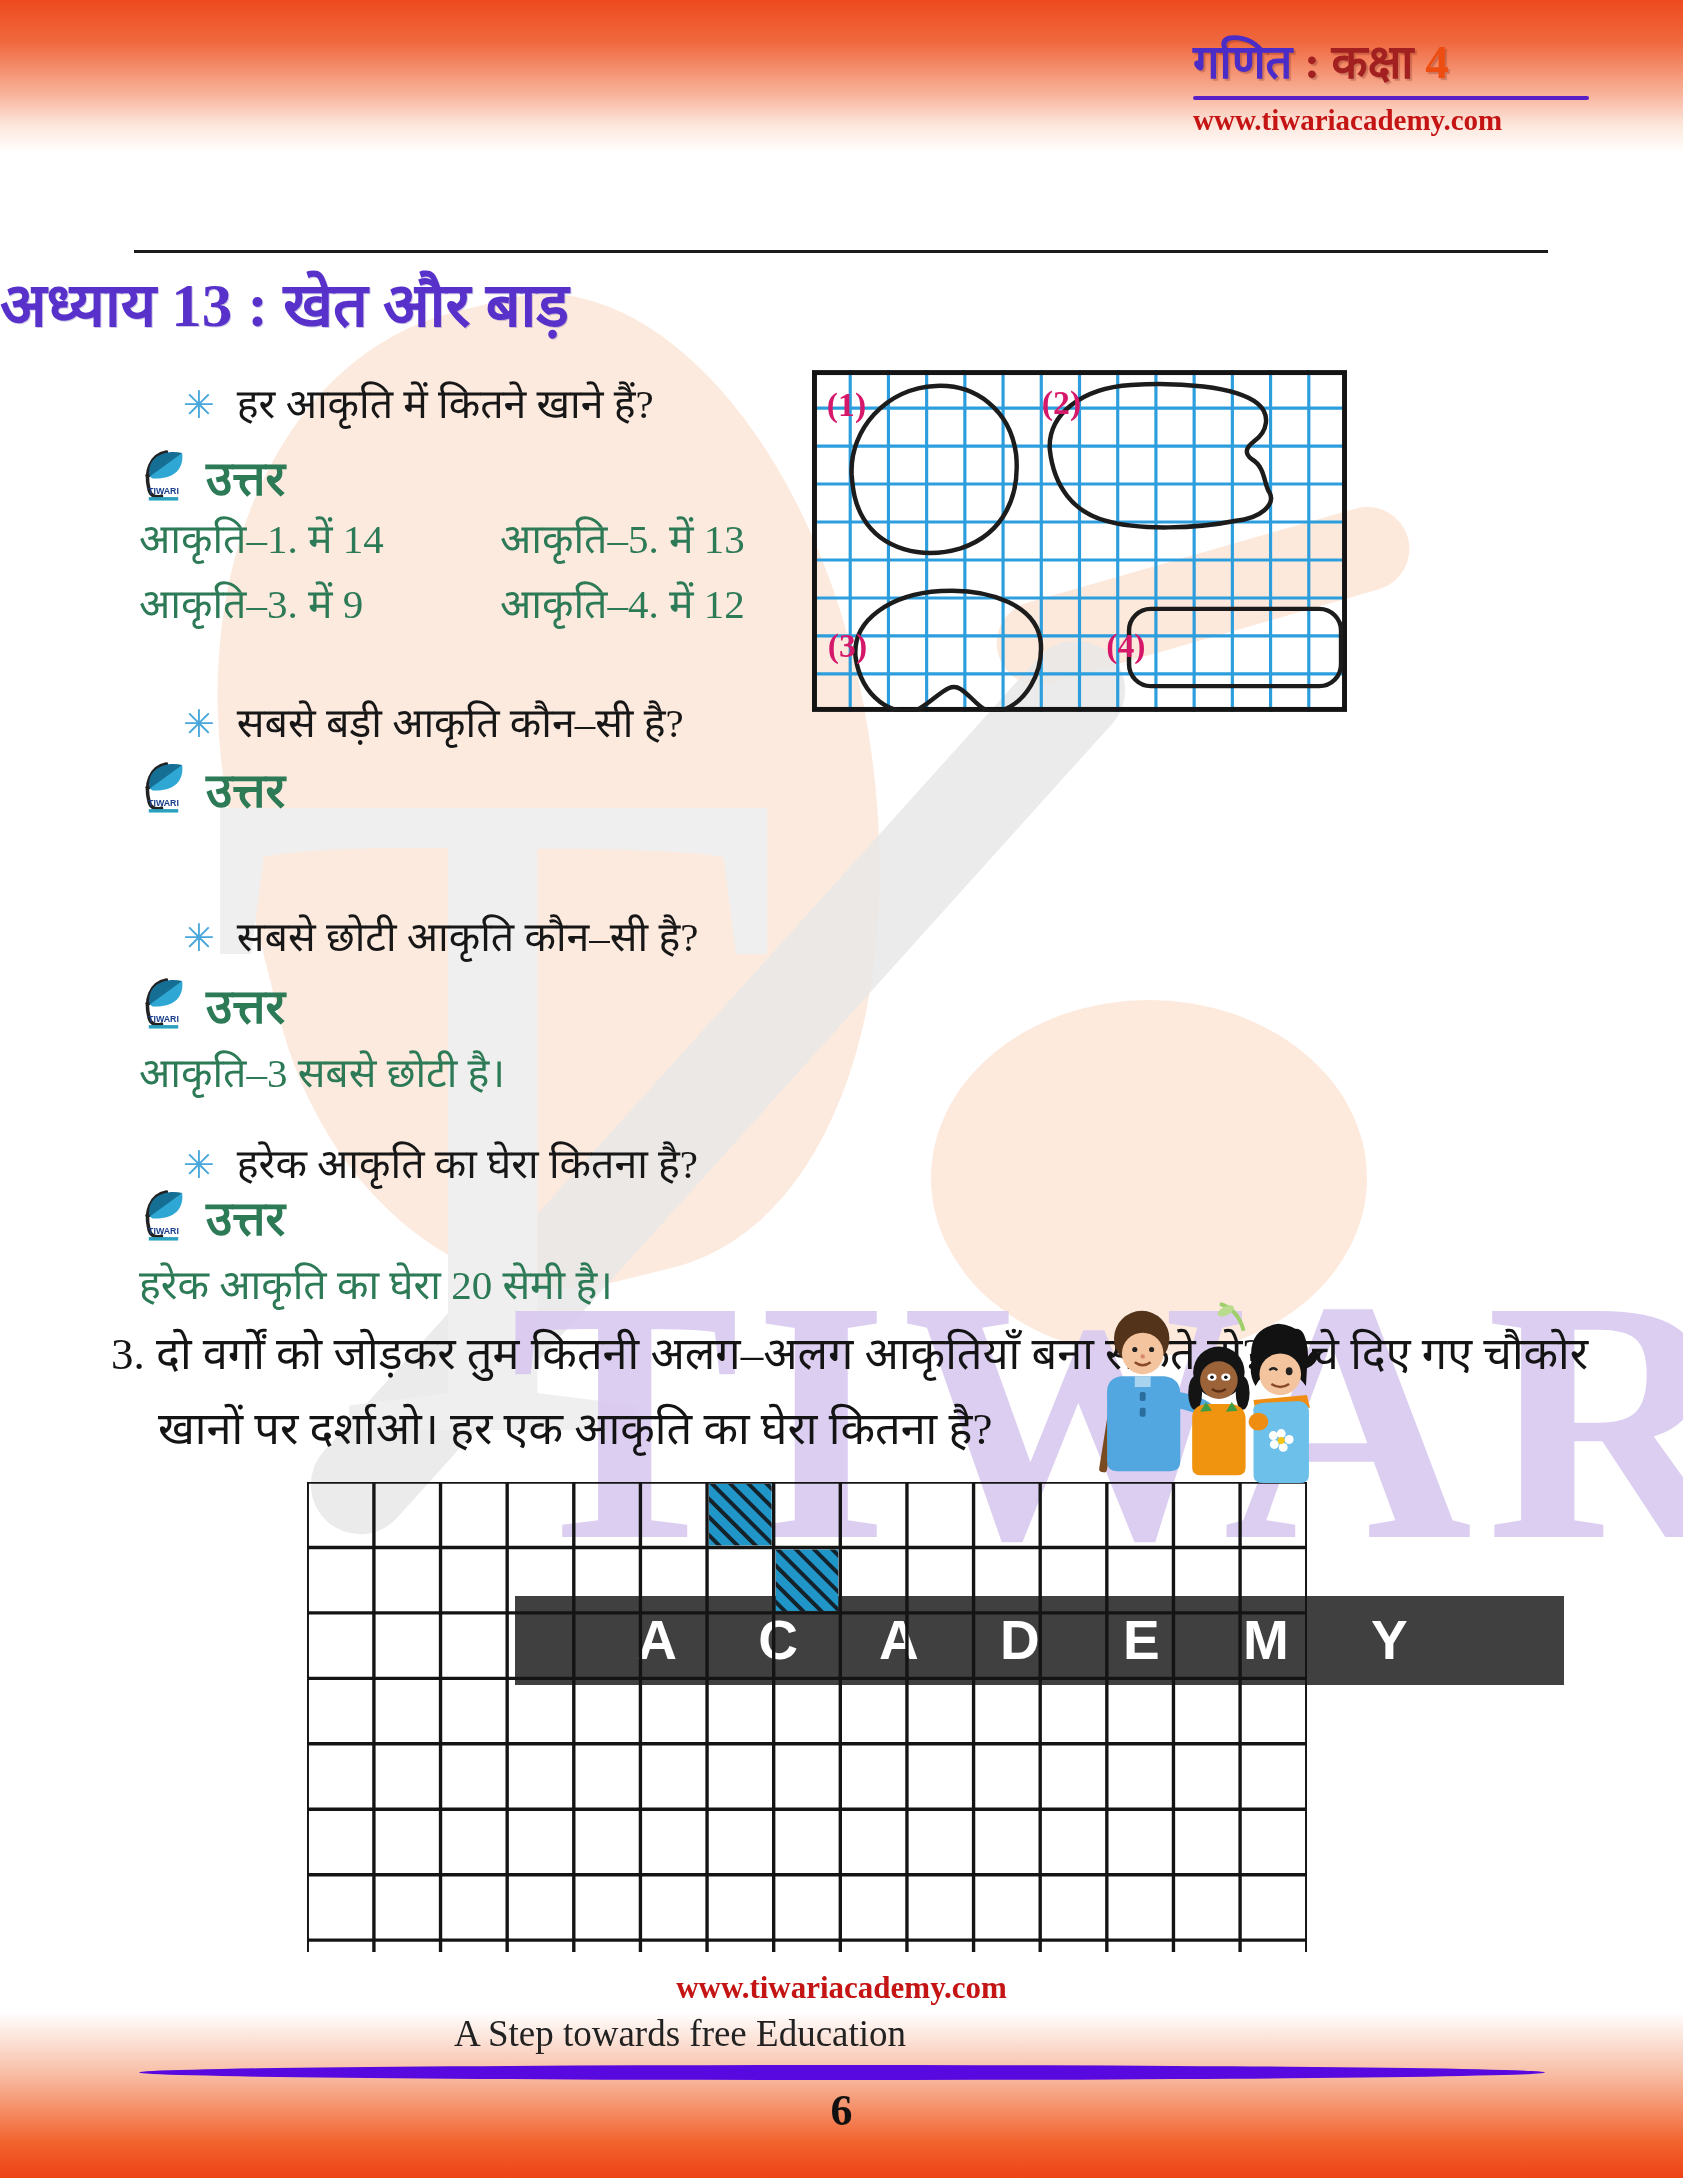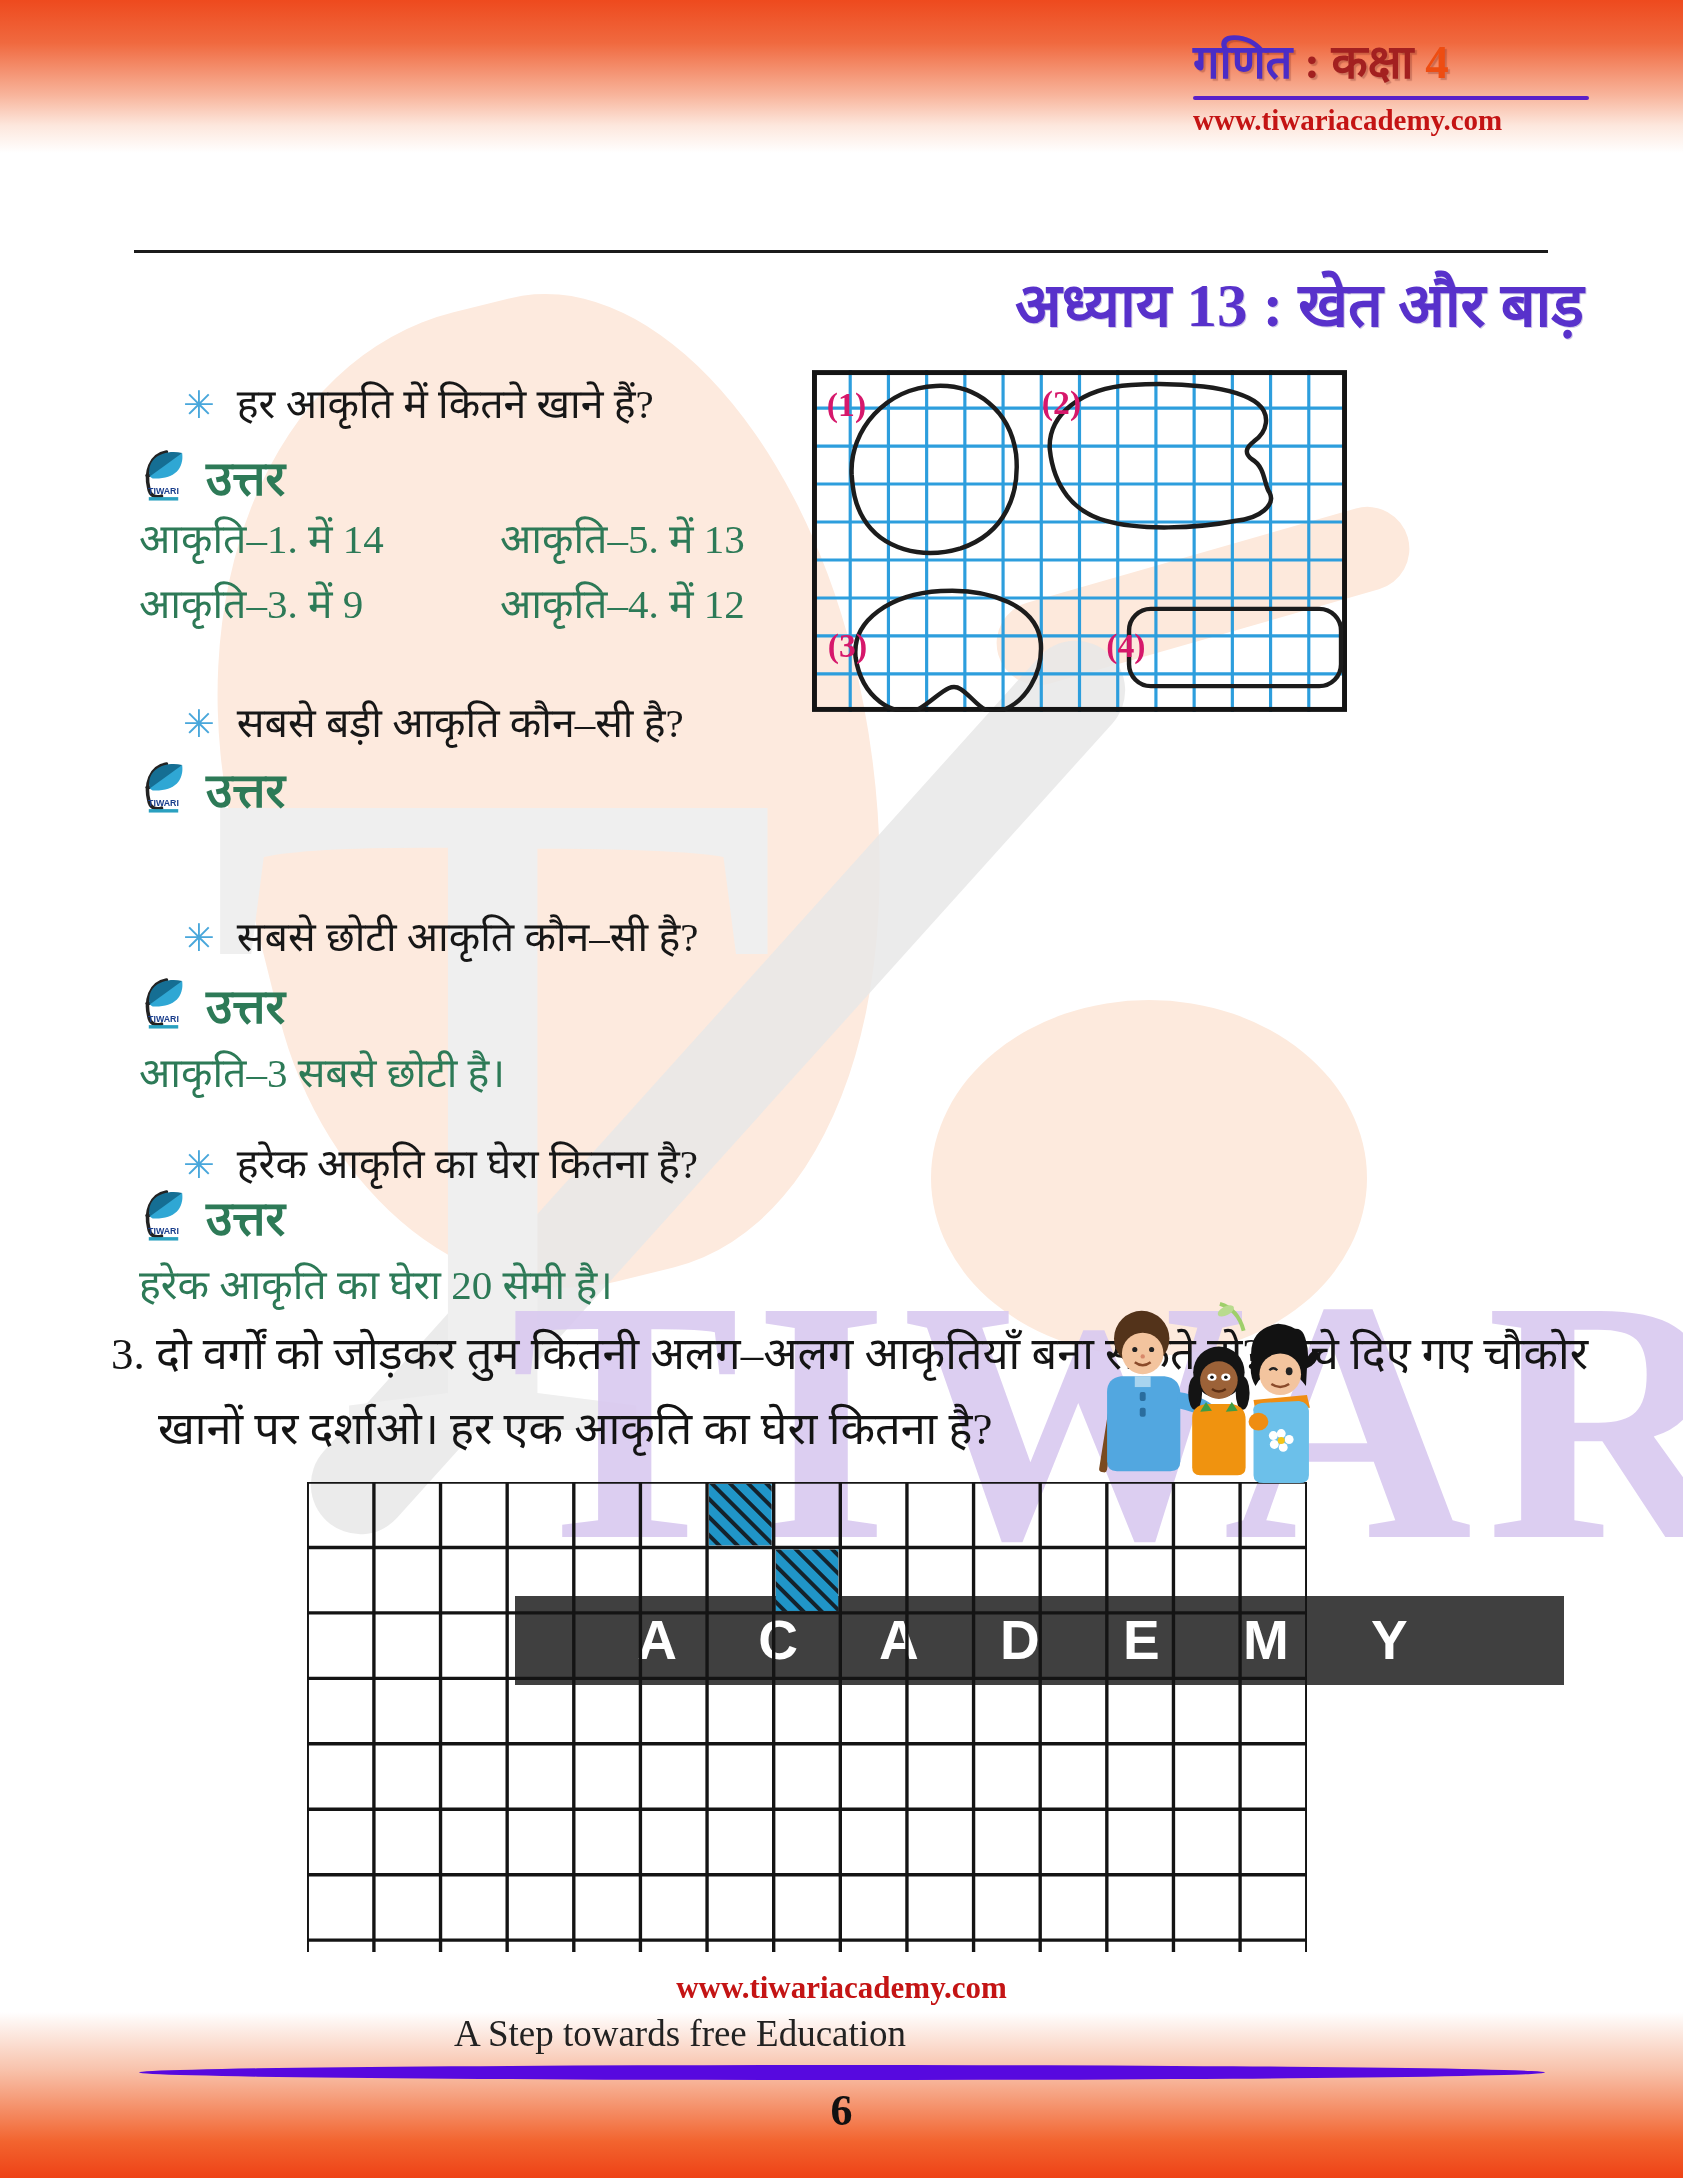--- a/index.html
+++ b/index.html
@@ -35,21 +35,21 @@
   .hdr-sep,.hdr-class{color:#a32020;}
   .hdr-num{color:#ee4d12;}
   .hdr-rule{height:4px;background:#5a20c8;margin:4px 0 4px 0;border-radius:2px;}
   .hdr-web{font-size:29px;font-weight:bold;color:#c41414;}
 
   
   .title{left:0;top:137px;width:1683px;text-align:center;font-size:79px;font-weight:bold;z-index:4;
     background:linear-gradient(90deg,#5b21c8 18%,#8c24b0 42%,#c2187c 58%,#e83a14 80%);
     -webkit-background-clip:text;background-clip:text;color:transparent;white-space:nowrap;}
   .title-rule{left:134px;top:250px;width:1414px;height:3px;background:#1b1b1b;z-index:4;}
-  .subtitle{left:0;top:261px;width:1584px;text-align:right;font-size:61px;font-weight:bold;color:#5831cb;
+  .subtitle{left:0;top:261px;width:1584px;text-align:left;font-size:61px;font-weight:bold;color:#5831cb;
     z-index:4;white-space:nowrap;text-shadow:1px 1px 0 rgba(60,30,150,.25);}
 
   
   .q-row{font-size:41px;color:#171717;white-space:nowrap;z-index:4;}
   .bullet{color:#49a7db;font-family:"DejaVu Sans",sans-serif;font-size:38px;margin-right:22px;}
   .ans-head{display:flex;align-items:center;z-index:4;}
   .ans-label{font-size:48px;font-weight:bold;color:#2d7a57;margin-left:16px;}
   .green{font-size:41px;color:#2d7a57;white-space:nowrap;z-index:4;}
   .qnum{font-size:45px;color:#141414;white-space:nowrap;z-index:4;}
 

